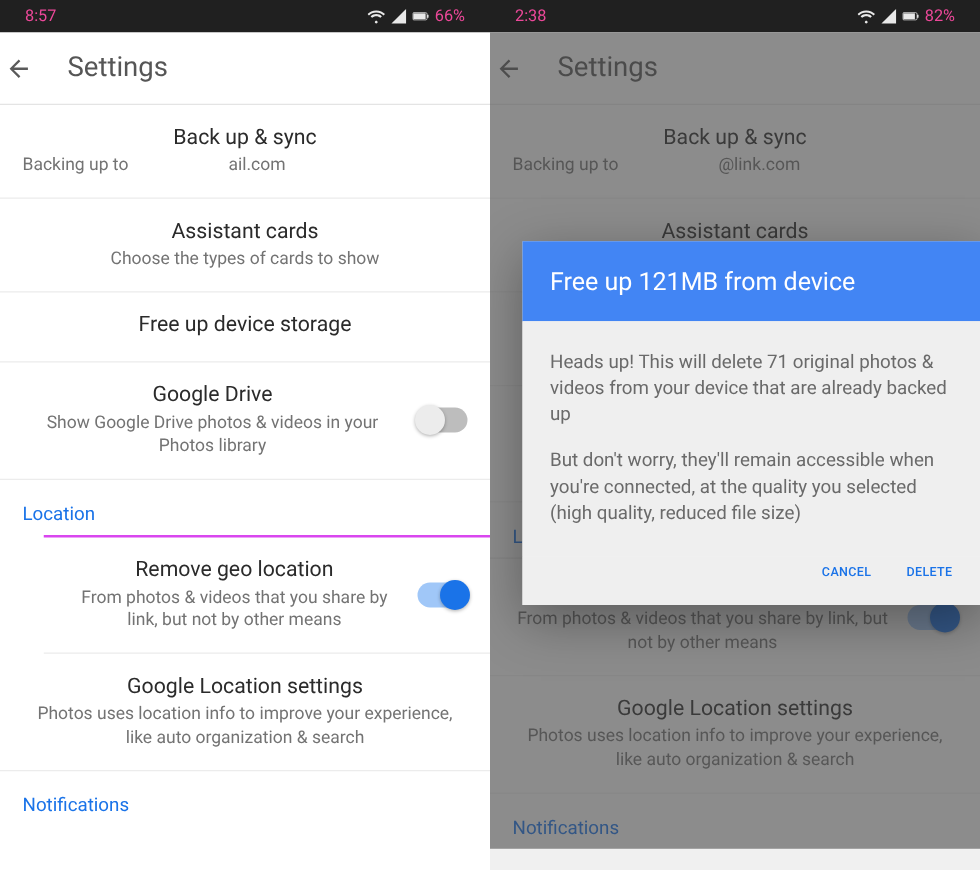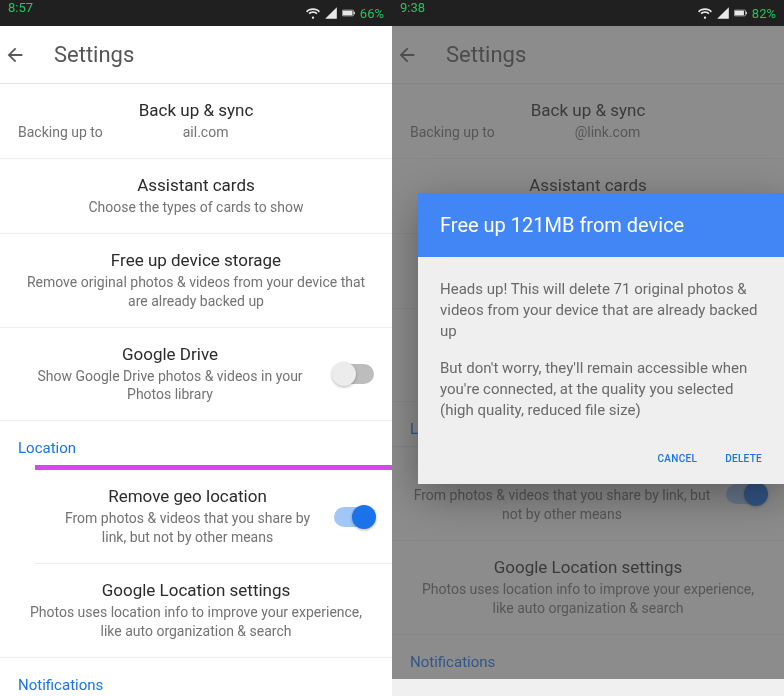--- a/index.html
+++ b/index.html
@@ -1,19 +1,19 @@
 <!DOCTYPE html>
 <html><head>
 <meta charset="utf-8">
 <style>
   * { margin: 0; padding: 0; box-sizing: border-box; font-family: Roboto, -apple-system, sans-serif; }
   body { width: 784px; height: 696px; display: flex; background: #000; }
   .screen { width: 392px; height: 696px; background: #fff; position: relative; overflow: hidden; }
   .screen-right { background: #f0f0f0; }
-  .status-bar { height: 26px; background: #202020; color: #22c55e; display: flex; justify-content: space-between; padding: 0 8px; font-size: 13px; }
+  .status-bar { height: 26px; background: #202020; color: #ec4899; display: flex; align-items: center; justify-content: space-between; padding: 0 20px; font-size: 13px; }
   .status-right { display: flex; align-items: center; gap: 4px; }
   .status-right svg { width: 14px; height: 14px; fill: #e8e8e8; }
   .header { height: 58px; display: flex; align-items: center; padding: 0 4px; gap: 28px; border-bottom: 1px solid #e4e4e4; background: #fff; }
   .header-title { font-size: 22px; color: #565656; }
   .back-arrow { width: 22px; height: 22px; }
   .content { background: #fff; }
   .item { padding: 16px 18px; border-bottom: 1px solid #ececec; text-align: center; }
   .item-title { font-size: 17px; color: #2b2b2b; margin-bottom: 3px; }
   .item-sub { font-size: 14px; color: #737373; line-height: 1.35; }
   .item-row { display: flex; align-items: center; justify-content: space-between; gap: 12px; }
@@ -67,48 +67,47 @@
           <span>Backing up to</span>
           <span>ail.com</span>
         </div>
     </div>
     <div class="item">
       <div class="item-title">Assistant cards</div>
       <div class="item-sub">Choose the types of cards to show</div>
     </div>
     <div class="item">
       <div class="item-title">Free up device storage</div>
-      <div class="item-sub">Remove original photos &amp; videos from your device that are already backed up</div>
     </div>
     <div class="item item-row">
       <div class="text">
         <div class="item-title">Google Drive</div>
         <div class="item-sub">Show Google Drive photos &amp; videos in your Photos library</div>
       </div>
       <div class="toggle off"></div>
     </div>
     <div class="section-label">Location</div>
-    <div class="item item-row" style="border-top:5px solid #d946ef;margin-left:35px;">
+    <div class="item item-row" style="border-top:2px solid #d946ef;margin-left:35px;">
       <div class="text">
         <div class="item-title">Remove geo location</div>
         <div class="item-sub">From photos &amp; videos that you share by link, but not by other means</div>
       </div>
       <div class="toggle on"></div>
     </div>
     <div class="item">
       <div class="item-title">Google Location settings</div>
       <div class="item-sub">Photos uses location info to improve your experience, like auto organization &amp; search</div>
     </div>
     <div class="section-label">Notifications</div>
   </div>
 </div>
 
 <div class="screen screen-right dimmed">
   <div class="status-bar">
-    <span>9:38</span>
+    <span>2:38</span>
     <div class="status-right">
       <svg viewBox="0 0 24 24">
           <path d="M12 18c1 0 2 .9 2 2s-1 2-2 2-2-.9-2-2 1-2 2-2zm0-14C7 4 2.7 6 0 9l2 2c2.5-2.5 6-4 10-4s7.5 1.5 10 4l2-2C21.3 6 17 4 12 4zm0 5c-3 0-5.7 1.2-7.7 3.2l2 2C7.8 12.7 9.8 12 12 12s4.2.7 5.7 2.2l2-2C17.7 10.2 15 9 12 9z"></path>
         </svg>
       <svg viewBox="0 0 24 24">
           <path d="M2 22h20V2z"></path>
         </svg>
       <svg viewBox="0 0 24 12">
           <rect x="0" y="1" width="20" height="10" rx="2" fill="none" stroke="#e8e8e8" stroke-width="1"></rect>
           <rect x="1" y="2" width="16" height="8" fill="#e8e8e8"></rect>

